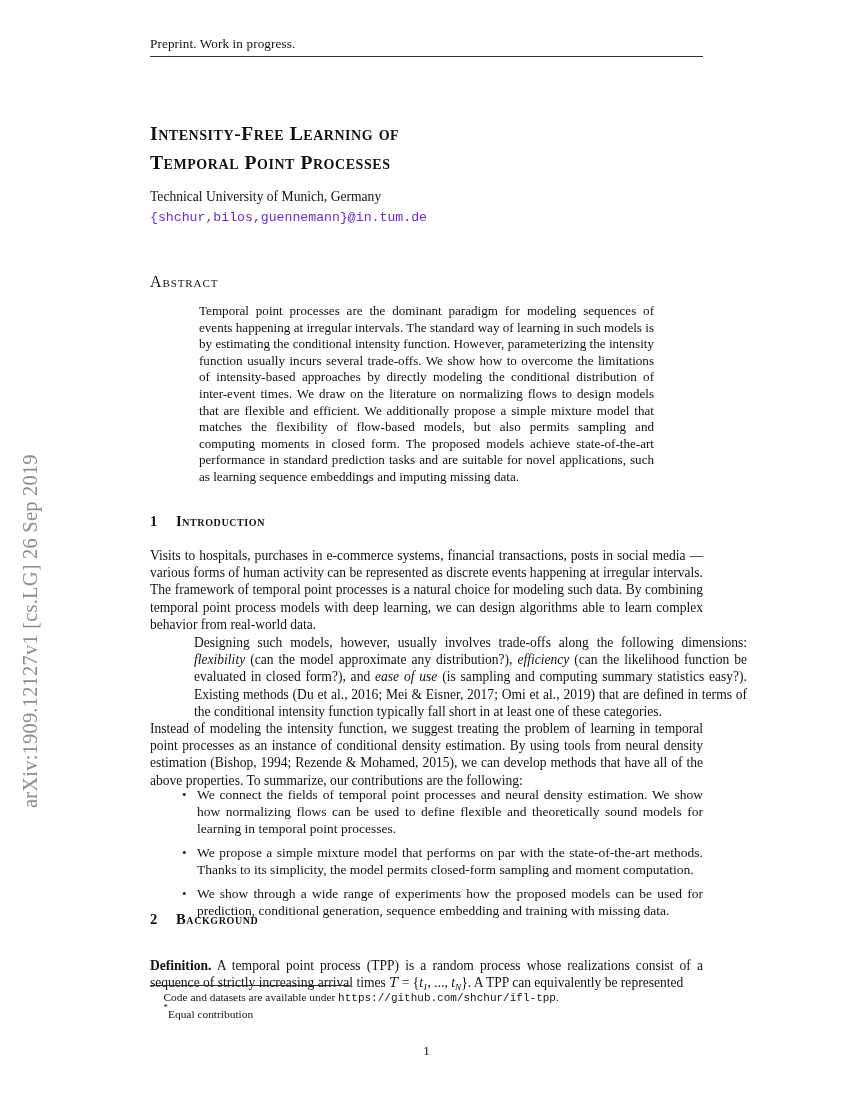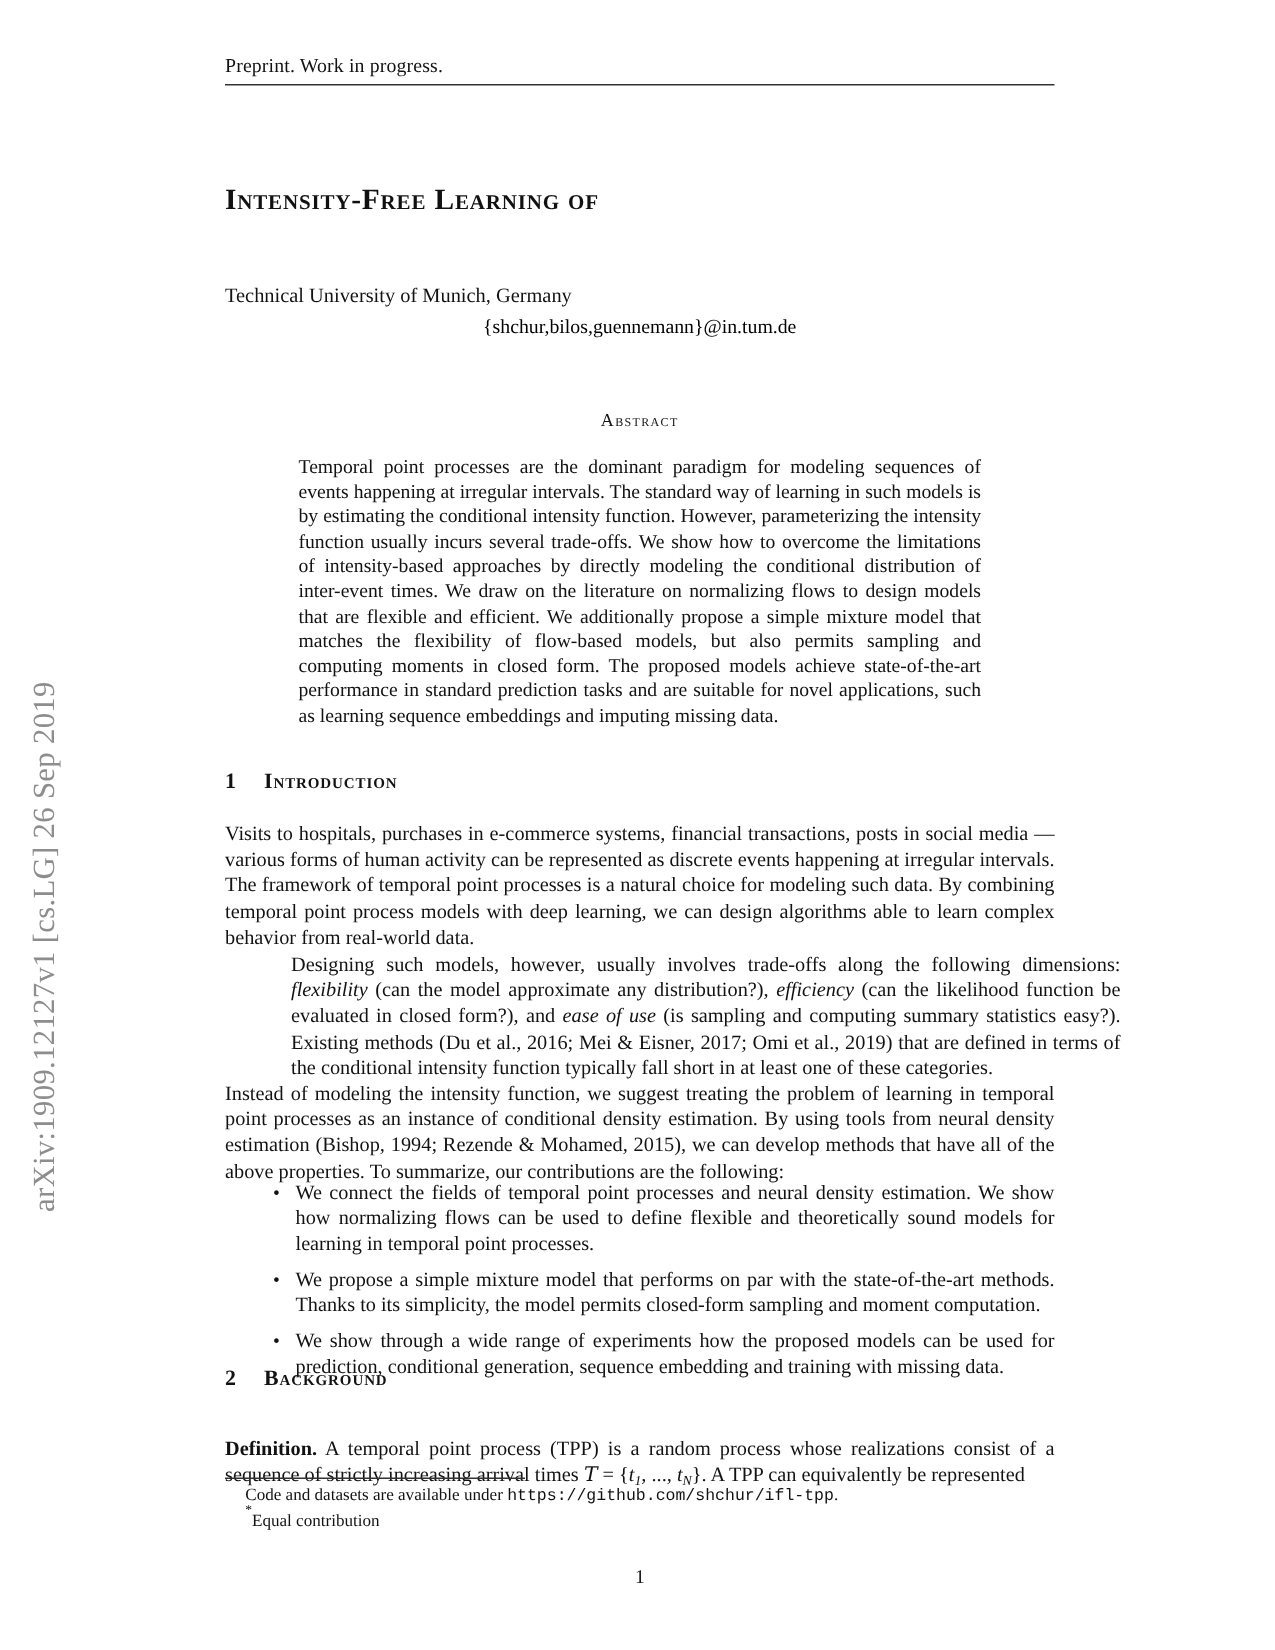--- a/index.html
+++ b/index.html
@@ -101,36 +101,34 @@
     line-height: 0;
     position: relative;
     top: -4px;
   }
   .affiliation-line {
     font-size: 13.6px;
     line-height: 18.5px;
     margin-top: 4px;
   }
   .email-line {
-    font-family: Liberation Serif, serif;
+    font-family: Liberation Mono, monospace;
     font-size: 13.2px;
     line-height: 19px;
     margin-top: 1.5px;
-    color: #000000;
-    text-align: center;
+    color: #6d28d9;
   }
 
   
   .abstract-heading {
     position: absolute;
     top: 273px;
     left: 0;
     width: 553px;
-    text-align: center;
-    font-size: 12px;
+    font-size: 16px;
     font-variant: small-caps;
     letter-spacing: 0.9px;
   }
   .abstract-body {
     position: absolute;
     top: 303px;
     left: 49px;
     width: 455px;
     font-size: 13.1px;
     line-height: 16.6px;
@@ -259,20 +257,21 @@
   <span class="stamp-text">arXiv:1909.12127v1  [cs.LG]  26 Sep 2019</span>
 </div>
 
 <div id="page">
 
   <div class="running-head">Preprint. Work in progress.</div>
   <div class="head-rule"></div>
 
   <h1 class="paper-title">
     <span class="tline">Intensity-Free Learning of</span>
+    <span class="tline">Temporal Point Processes</span>
   </h1>
 
   <div class="authors-block">
     <div class="affiliation-line">Technical University of Munich, Germany</div>
     <div class="email-line">{shchur,bilos,guennemann}@in.tum.de</div>
   </div>
 
   <div class="abstract-heading">Abstract</div>
   <div class="abstract-body">Temporal point processes are the dominant paradigm for modeling sequences of events happening at irregular intervals. The standard way of learning in such models is by estimating the conditional intensity function. However, parameterizing the intensity function usually incurs several trade-offs. We show how to overcome the limitations of intensity-based approaches by directly modeling the conditional distribution of inter-event times. We draw on the literature on normalizing flows to design models that are flexible and efficient. We additionally propose a simple mixture model that matches the flexibility of flow-based models, but also permits sampling and computing moments in closed form. The proposed models achieve state-of-the-art performance in standard prediction tasks and are suitable for novel applications, such as learning sequence embeddings and imputing missing data.</div>
 

